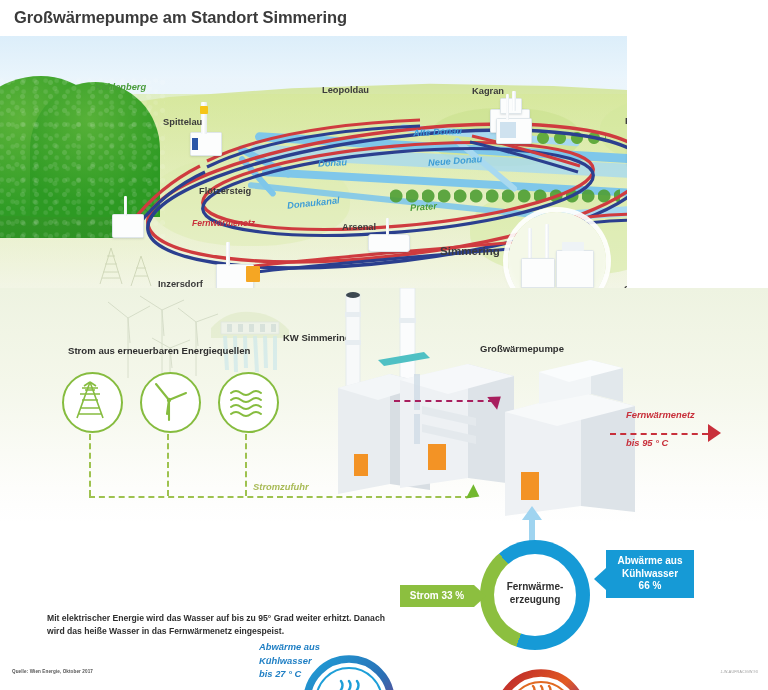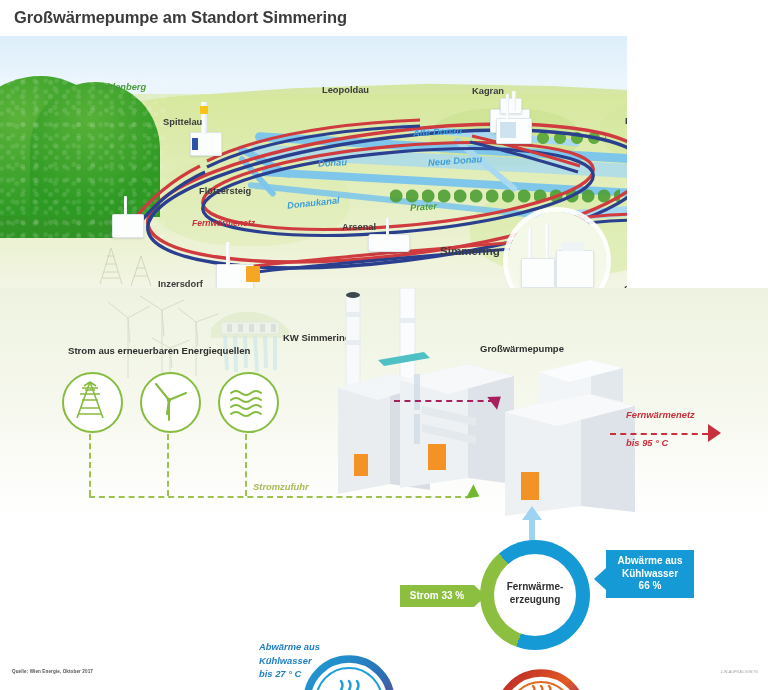--- a/index.html
+++ b/index.html
@@ -441,20 +441,21 @@
     <div class="tri" style="left:708px;top:136px;border-left:13px solid #c8303b;border-top:9px solid transparent;border-bottom:9px solid transparent;"></div>
     <div class="ilabel red" style="left:626px;top:120px;">
       <div>Fernwärmenetz</div>
       <div style="margin-top:14px;">bis 95 ° C</div>
     </div>
 
     <div style="position:absolute;left:529px;top:230px;width:6px;height:28px;background:#9fd4f0;"></div>
     <div class="tri" style="left:522px;top:218px;border-bottom:14px solid #9fd4f0;border-left:10px solid transparent;border-right:10px solid transparent;"></div>
   </div>
 
+  <div class="tb-p" style="top:612px;">Mit elektrischer Energie wird das Wasser auf bis zu 95° Grad weiter erhitzt. Danach wird das heiße Wasser in das Fernwärmenetz eingespeist.</div>
 
   <div class="donut-wrap">
     <div class="donut" style="background:conic-gradient(from 200deg,#8cbf3f 0deg 119deg,#169ad6 119deg 360deg);"></div>
     <div class="donut-hole"></div>
     <div class="donut-txt">
       <div>Fernwärme-</div>
       <div>erzeugung</div>
     </div>
   </div>
 

